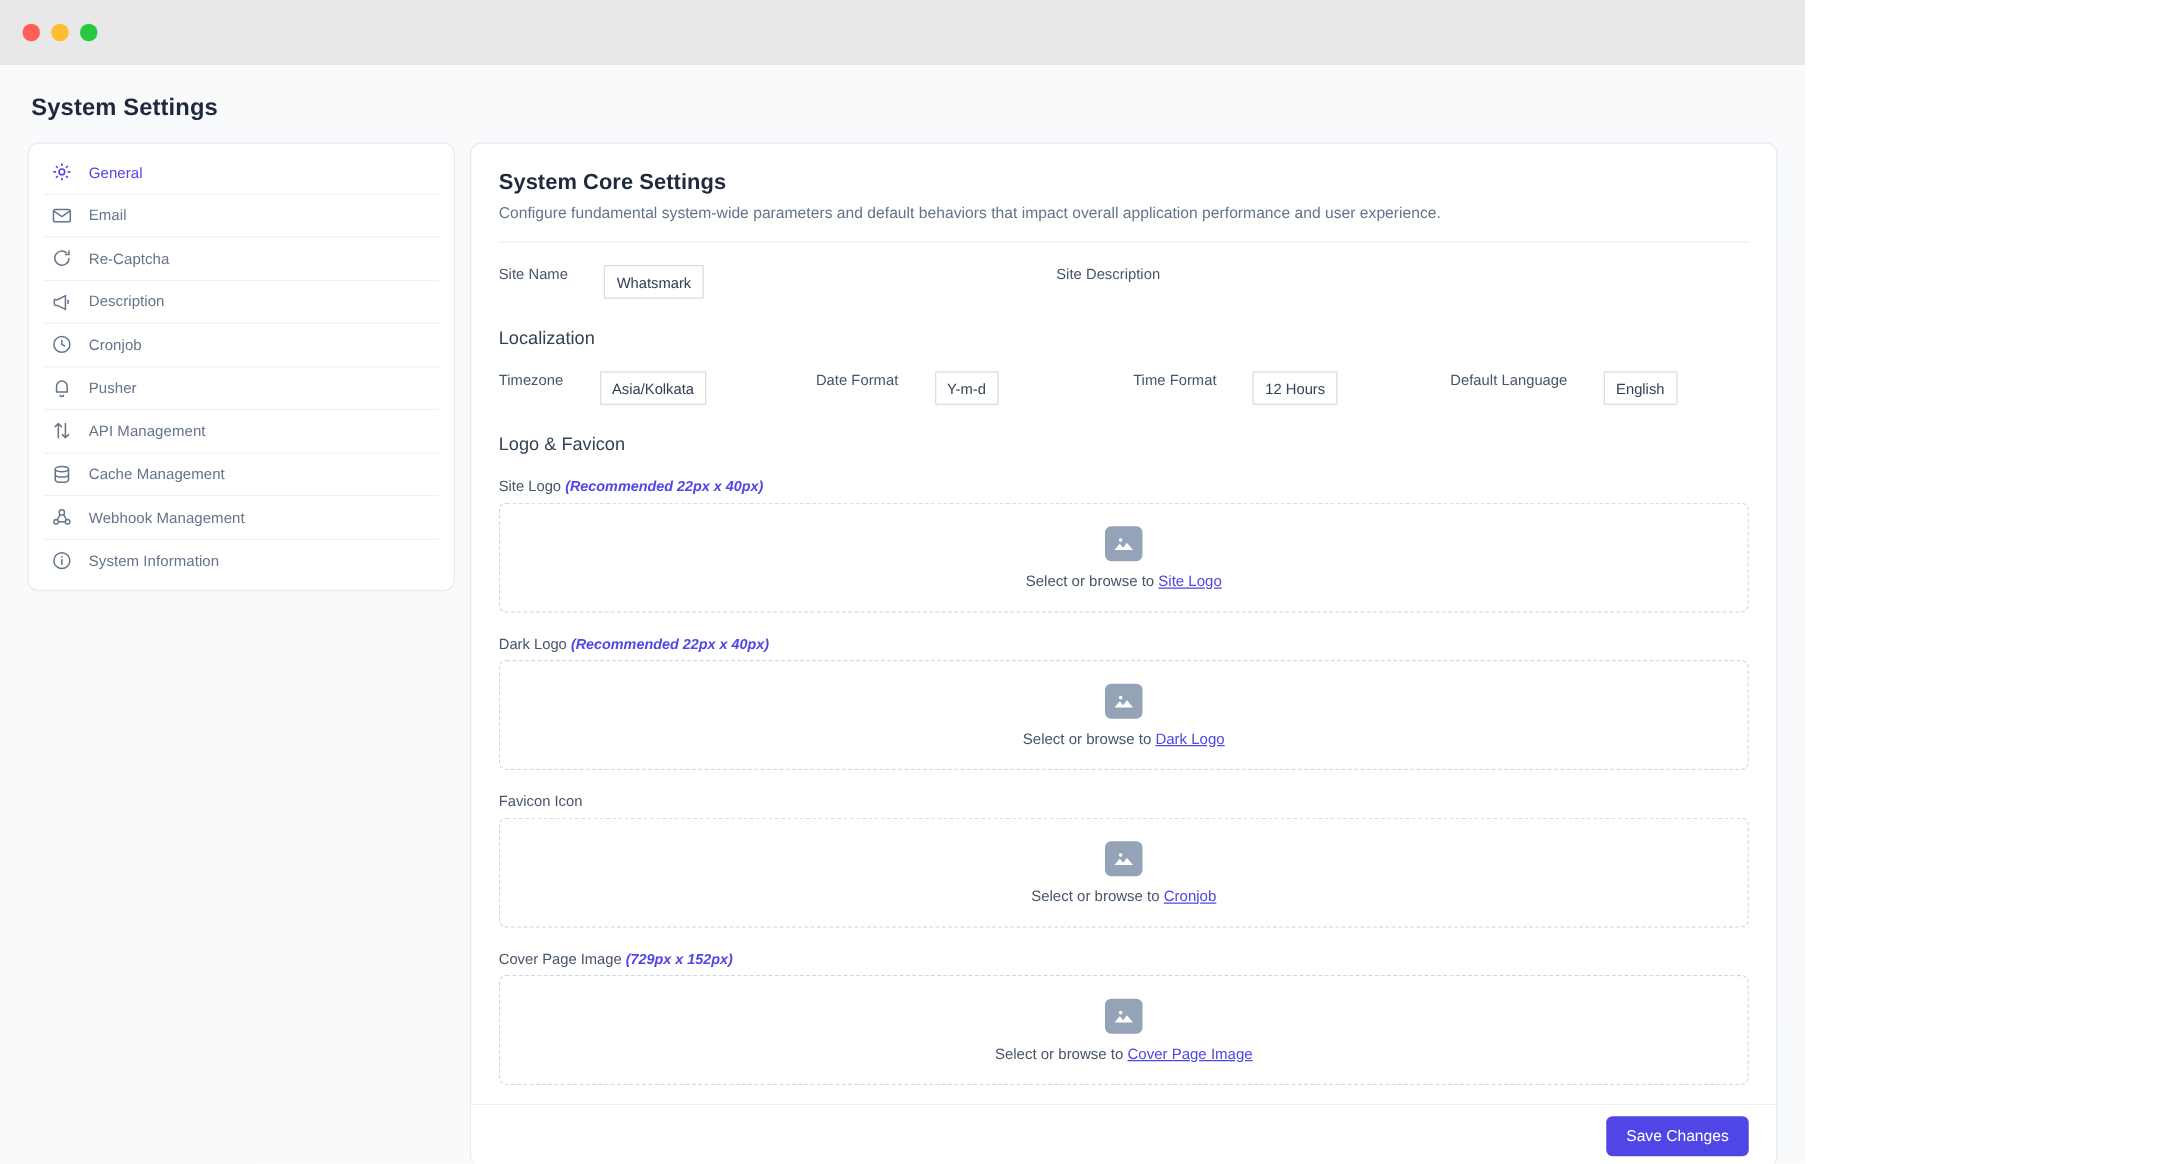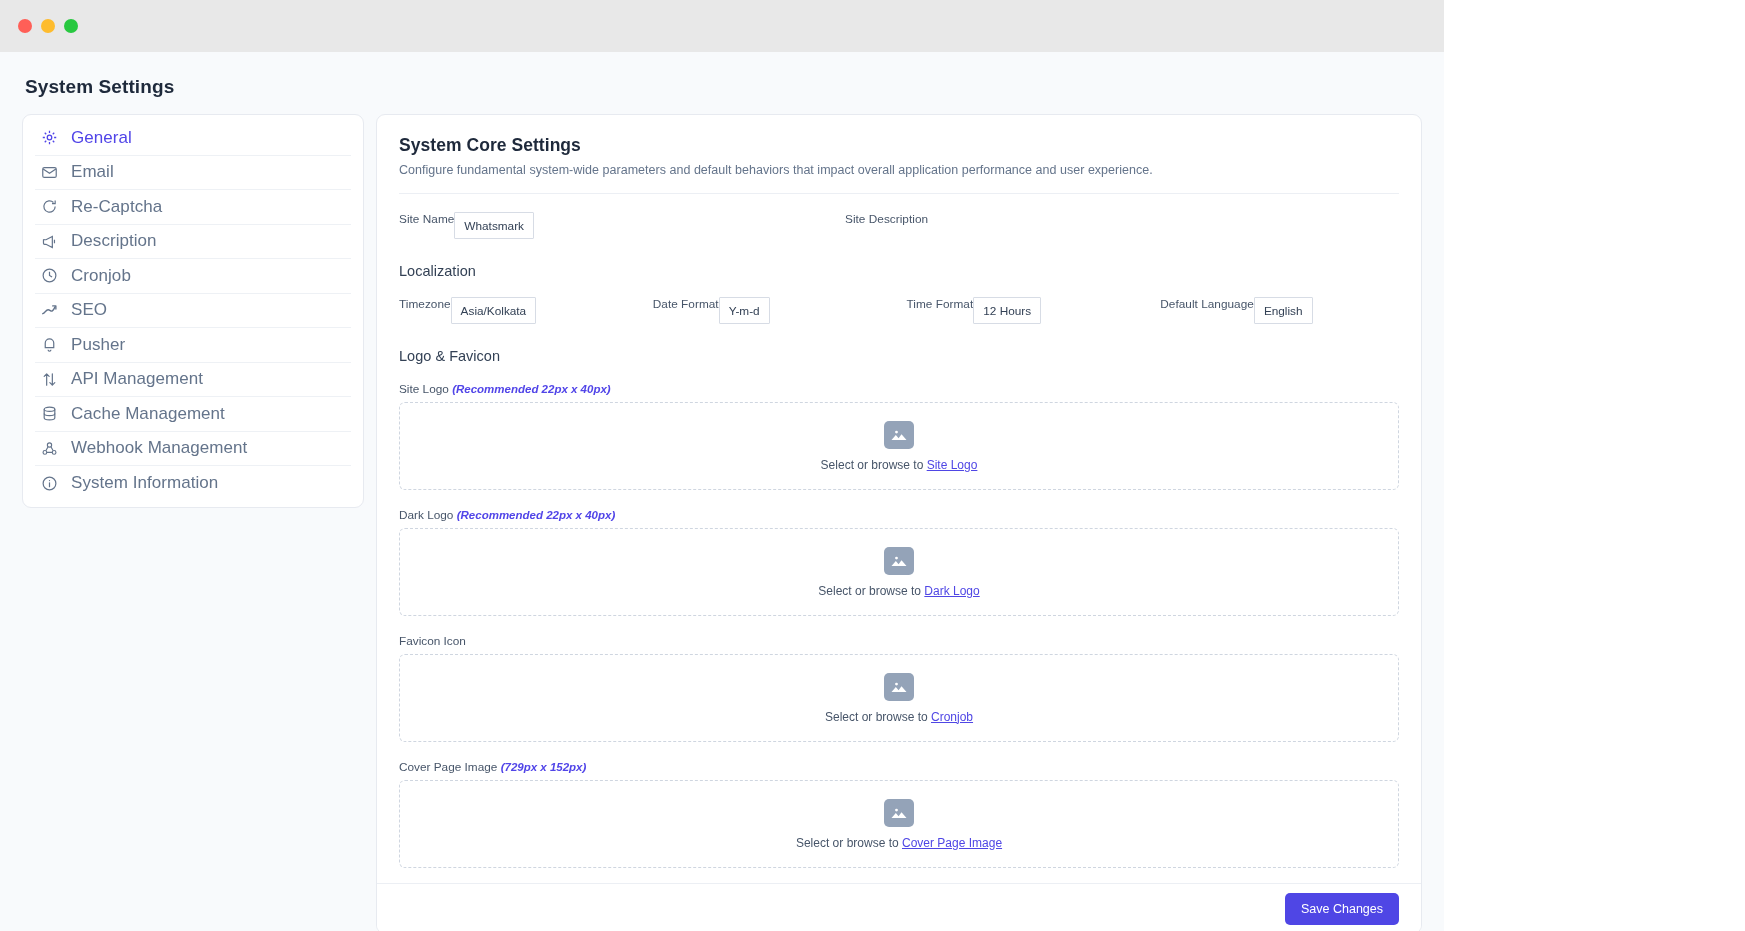--- a/index.html
+++ b/index.html
@@ -71,21 +71,21 @@
     display: flex;
     align-items: center;
     gap: 13px;
     height: 34.5px;
     padding: 0 6px;
     border-bottom: 1px solid #eef1f5;
     cursor: pointer;
   }
   .side-item:last-child { border-bottom: none; }
   .side-label {
-    font-size: 17px;
+    font-size: 12px;
     color: #64748b;
     letter-spacing: 0.05px;
   }
   .side-item.active .side-label { color: #5145e8; }
   .side-icon {
     width: 17px; height: 17px;
     display: flex; align-items: center; justify-content: center;
     color: #64748b;
     flex: 0 0 17px;
   }
@@ -143,20 +143,21 @@
     height: 27px;
     border: 1px solid #d7dce5;
     border-radius: 1px;
     background: #ffffff;
     display: flex;
     align-items: center;
     padding: 0 9px;
     font-size: 11.8px;
     color: #334155;
     cursor: text;
+    margin-left: 29px;
   }
 
   .section-head {
     font-size: 14.5px;
     color: #334155;
     margin-top: 24px;
     margin-bottom: 2px;
     letter-spacing: 0.02px;
   }
 
@@ -288,29 +289,20 @@
         <div class="side-item">
           <span class="side-icon">
             <svg viewBox="0 0 24 24" fill="none" stroke="currentColor" stroke-width="1.7">
               <circle cx="12" cy="12" r="9"></circle>
               <path d="M12 6.8V12l3.6 2.2"></path>
             </svg>
           </span>
           <span class="side-label">Cronjob</span>
         </div>
 
-        <div class="side-item">
-          <span class="side-icon">
-            <svg viewBox="0 0 24 24" fill="none" stroke="currentColor" stroke-width="1.9" stroke-linecap="round" stroke-linejoin="round">
-              <path d="M2.5 16.5c3-1 4.5-5.5 7.5-5.5s4 3 6 1.5 4-6 4-6"></path>
-              <path d="M16.5 5.5H21V10"></path>
-            </svg>
-          </span>
-          <span class="side-label">SEO</span>
-        </div>
 
         <div class="side-item">
           <span class="side-icon">
             <svg viewBox="0 0 24 24" fill="none" stroke="currentColor" stroke-width="1.7">
               <path d="M6 16.5V10a6 6 0 0 1 12 0v6.5H6z"></path>
               <path d="M10 19.5a2 2 0 0 0 4 0"></path>
             </svg>
           </span>
           <span class="side-label">Pusher</span>
         </div>

